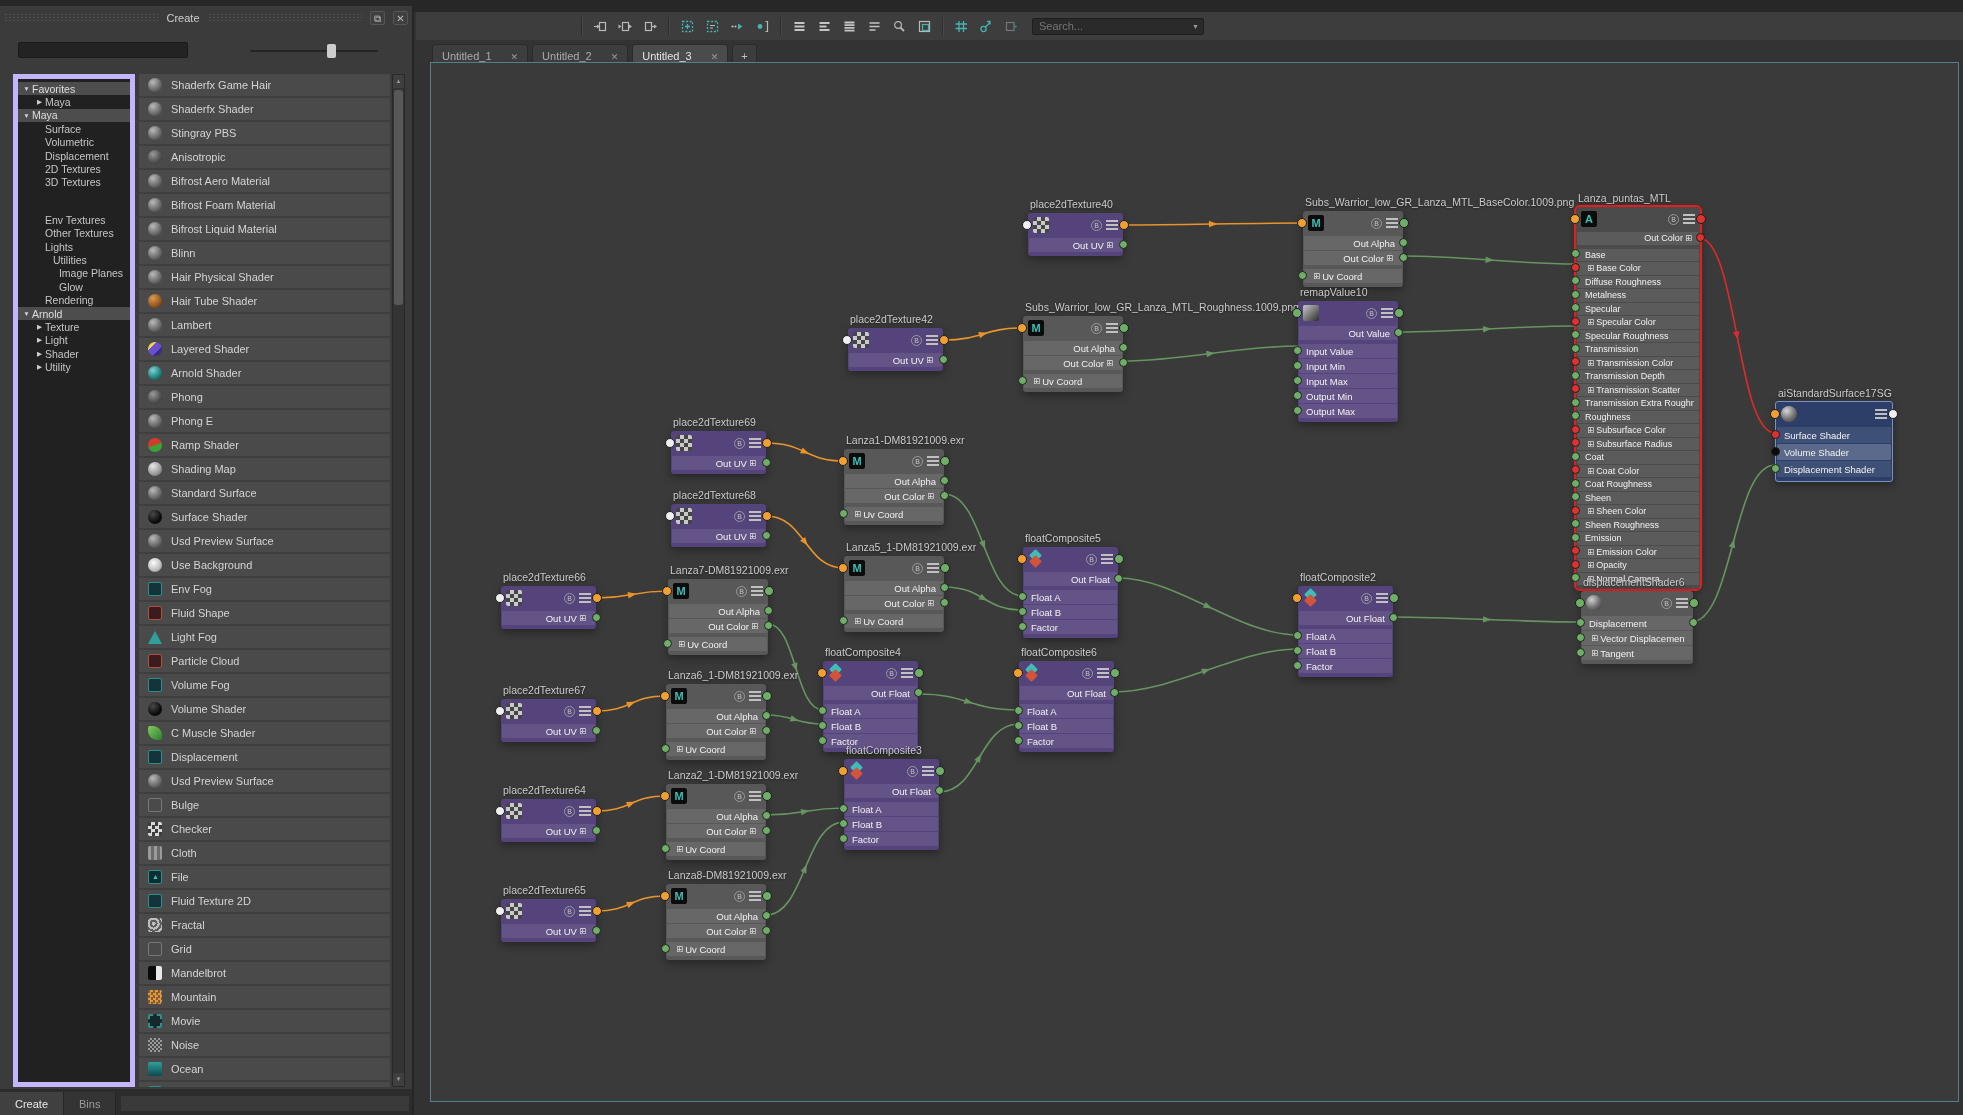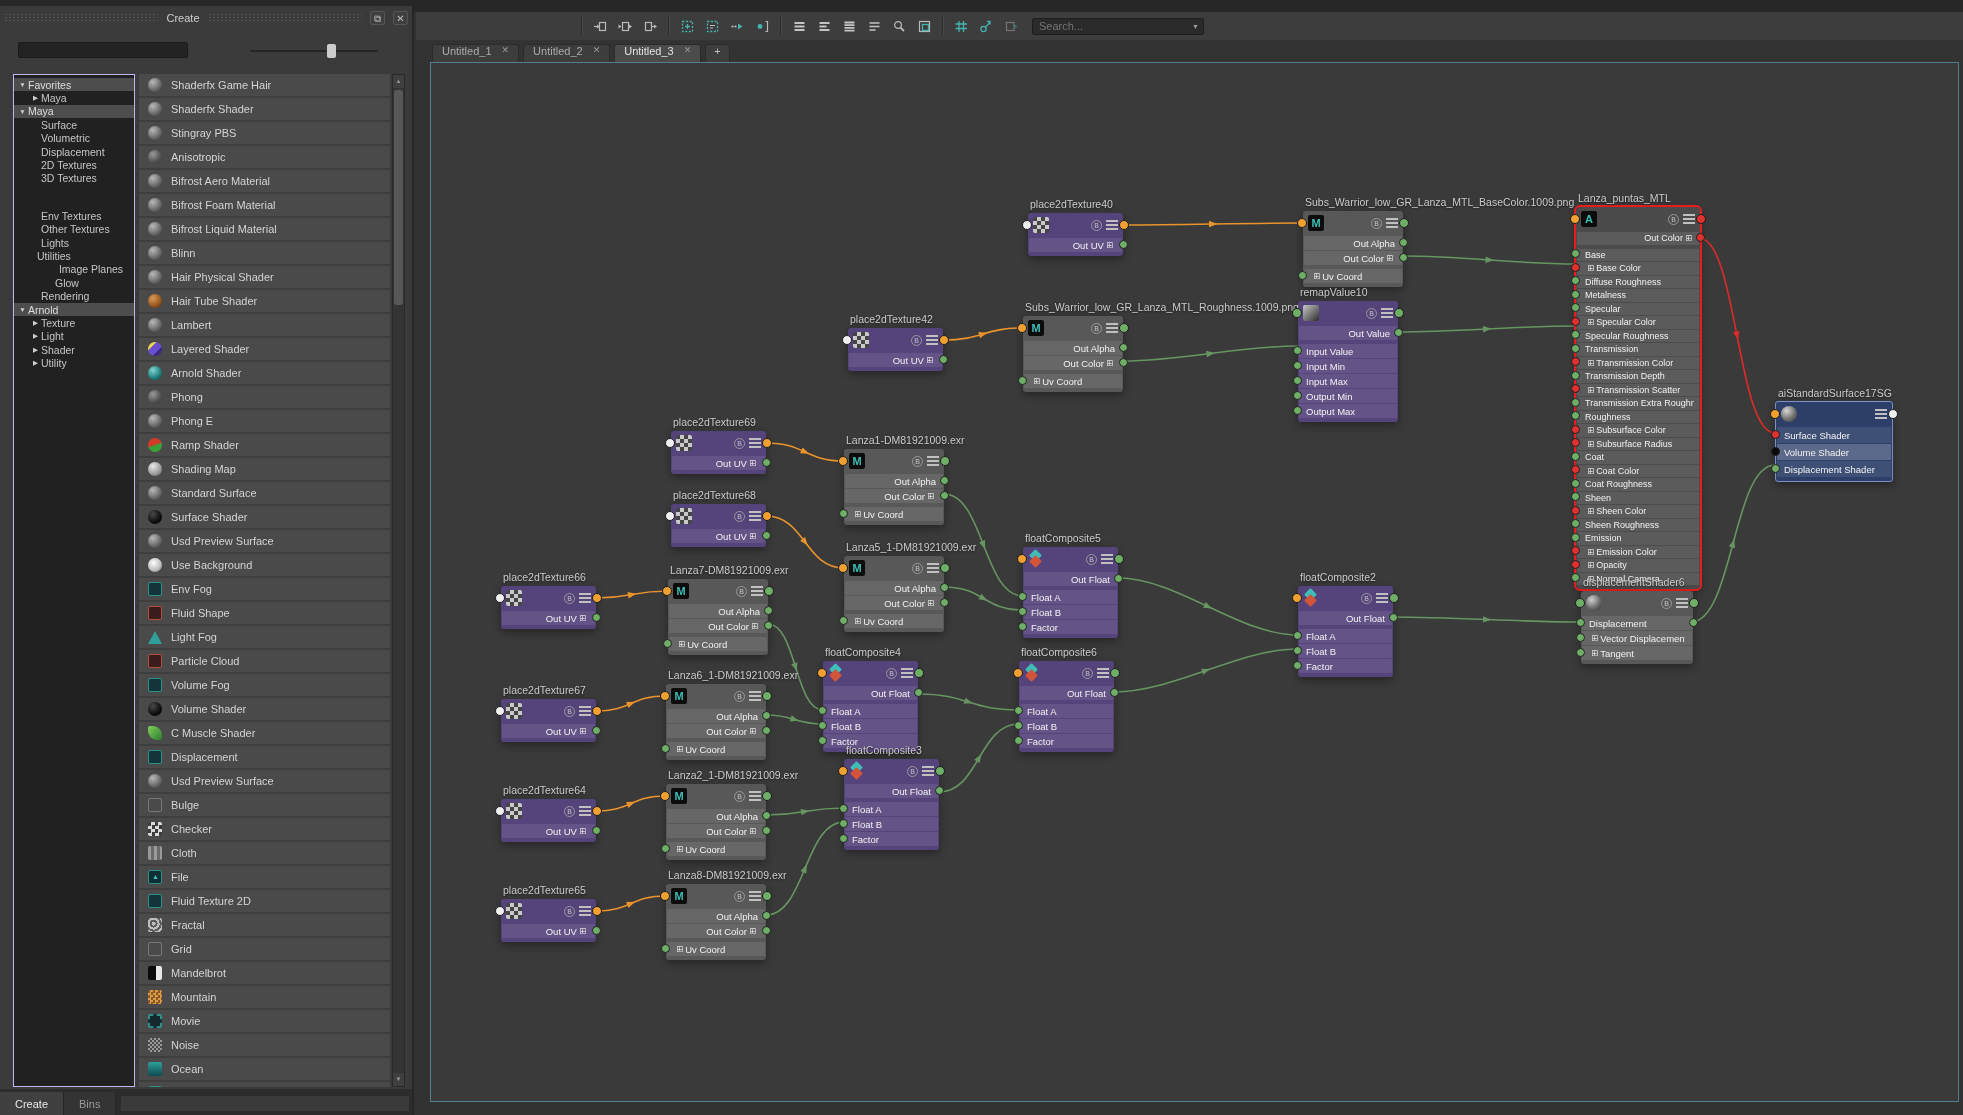--- a/index.html
+++ b/index.html
@@ -11,21 +11,21 @@
   .left-panel { position:absolute; left:0; top:6px; width:414px; bottom:0; background:#3b3b3b; border-right:2px solid #262626; }
   .panel-titlebar { position:absolute; left:4px; right:4px; top:2px; height:20px; display:flex; align-items:center; gap:8px; }
   .dotfill { flex:1; height:10px; background-image:radial-gradient(#535353 25%, transparent 27%); background-size:4px 3px; }
   .panel-title { color:#cfcfcf; font-size:11px; }
   .winbtn { width:15px; height:14px; color:#bdbdbd; font-size:10px; line-height:14px; text-align:center; border:1px solid #555; background:#3f3f3f; border-radius:2px; }
   .panel-controls { position:absolute; top:28px; left:0; right:0; height:34px; }
   .create-search { position:absolute; left:18px; top:8px; width:170px; height:16px; background:#232323; border:1px solid #1a1a1a; border-radius:2px; color:#ccc; font-size:11px; padding:0 4px; }
   .slider-track { position:absolute; left:250px; top:16px; width:128px; height:2px; background:#252525; border-radius:1px; }
   .slider-handle { position:absolute; top:-6px; width:9px; height:14px; background:#cdcdcd; border-radius:2px; }
 
-  .tree { position:absolute; left:13px; top:68px; width:122px; bottom:28px; background:#212121; border:1px solid #c4b5fd; overflow:hidden; padding-top:3px; }
+  .tree { position:absolute; left:13px; top:68px; width:122px; bottom:28px; background:#212121; border:5px solid #c4b5fd; overflow:hidden; padding-top:3px; }
   .titem { height:13.4px; display:flex; align-items:center; font-size:10.5px; color:#c6c6c6; white-space:nowrap; cursor:default; }
   .titem.header { background:#4d4d4d; color:#dedede; }
   .titem .arr { width:11px; font-size:6.5px; color:#cfcfcf; text-align:center; flex:none; }
   .titem .noarr { width:11px; flex:none; }
 
   .node-list { position:absolute; left:139px; top:68px; width:251px; bottom:28px; background:#3e3e3e; overflow:hidden; }
   .litem { height:22px; margin-bottom:2px; background:#4a4a4a; display:flex; align-items:center; padding-left:9px; gap:9px; font-size:11px; color:#d4d4d4; }
   .sw { width:14px; height:14px; flex:none; border-radius:50%; }
   .sw.sq { border-radius:2px; }
   .sph-gray  { background:radial-gradient(circle at 35% 30%, #b9b9b9, #6d6d6d 55%, #383838); }
@@ -68,21 +68,21 @@
   .toolbar { position:absolute; left:0; top:0; right:0; height:28px; background:#3d3d3d; display:flex; align-items:center; }
   .tb-pad { width:160px; flex:none; }
   .tbtn { width:21px; height:21px; margin:0 2px; display:flex; align-items:center; justify-content:center; border-radius:2px; }
   .tbtn svg { width:15px; height:15px; }
   .tbsep { width:2px; height:18px; background:#2c2c2c; border-right:1px solid #4a4a4a; margin:0 5px; }
   .tb-search { width:172px; height:17px; margin-left:8px; background:#2a2a2a; border:1px solid #1e1e1e; border-radius:2px; color:#8f8f8f; font-size:11px; padding:0 18px 0 6px; }
   .tb-search-wrap { position:relative; display:flex; align-items:center; }
   .tb-caret { position:absolute; right:5px; font-size:7px; color:#9a9a9a; }
 
   .tabbar { position:absolute; left:0; top:28px; right:0; height:22px; background:#333333; display:flex; align-items:flex-end; padding-left:16px; }
-  .gtab { height:18px; padding:0 9px; margin-right:4px; display:flex; align-items:flex-start; gap:10px; font-size:11px; color:#ababab; background:#3d3d3d; border:1px solid #2b2b2b; border-bottom:none; border-radius:3px 3px 0 0; }
+  .gtab { height:18px; padding:0 9px; margin-right:4px; display:flex; align-items:flex-end; gap:19px; font-size:11px; color:#ababab; background:#3d3d3d; border:1px solid #2b2b2b; border-bottom:none; border-radius:3px 3px 0 0; }
   .gtab.active { background:#4b4b4b; color:#e3e3e3; }
   .gtab .x { font-size:9px; color:#999; }
   .gtab.plus { padding:0 8px; color:#c0c0c0; }
 
   .canvas { position:absolute; left:14px; top:50px; width:1529px; height:1040px; background:#3a3a3a; border:1px solid #50808f; overflow:hidden; }
   #edgeSvg { position:absolute; left:0; top:0; }
   #nodeLayer { position:absolute; inset:0; }
 
   
   .node { position:absolute; border-radius:3px; box-shadow:0 3px 9px rgba(0,0,0,.38); font-size:9.5px; color:#f2f2f2; }
@@ -178,21 +178,21 @@
         <span>Env Textures</span>
       </div>
       <div class="titem" style="padding-left: 16px;">
         <span class="noarr"></span>
         <span>Other Textures</span>
       </div>
       <div class="titem" style="padding-left: 16px;">
         <span class="noarr"></span>
         <span>Lights</span>
       </div>
-      <div class="titem" style="padding-left: 12px;">
+      <div class="titem" style="padding-left: 24px;">
         <span class="noarr"></span>
         <span>Utilities</span>
       </div>
       <div class="titem" style="padding-left: 23px; justify-content: center;">
         <span class="noarr"></span>
         <span>Image Planes</span>
       </div>
       <div class="titem" style="padding-left: 30px;">
         <span class="noarr"></span>
         <span>Glow</span>

